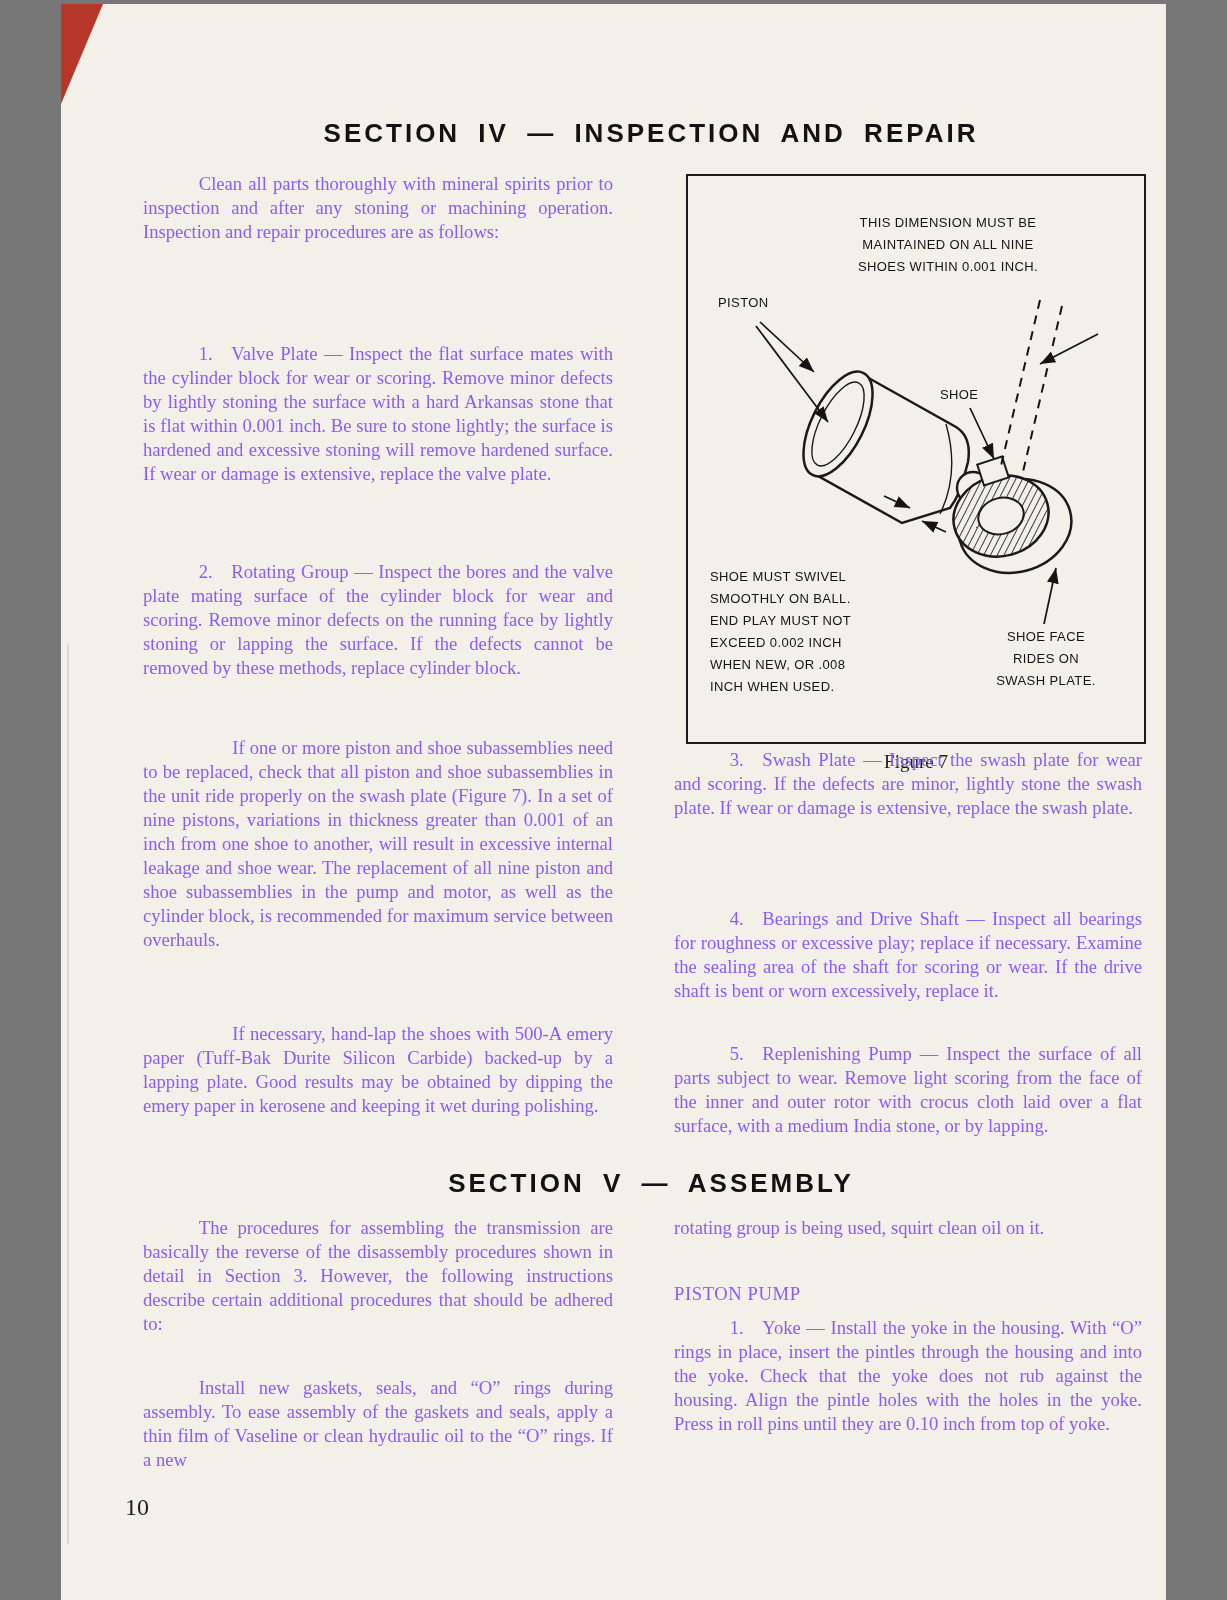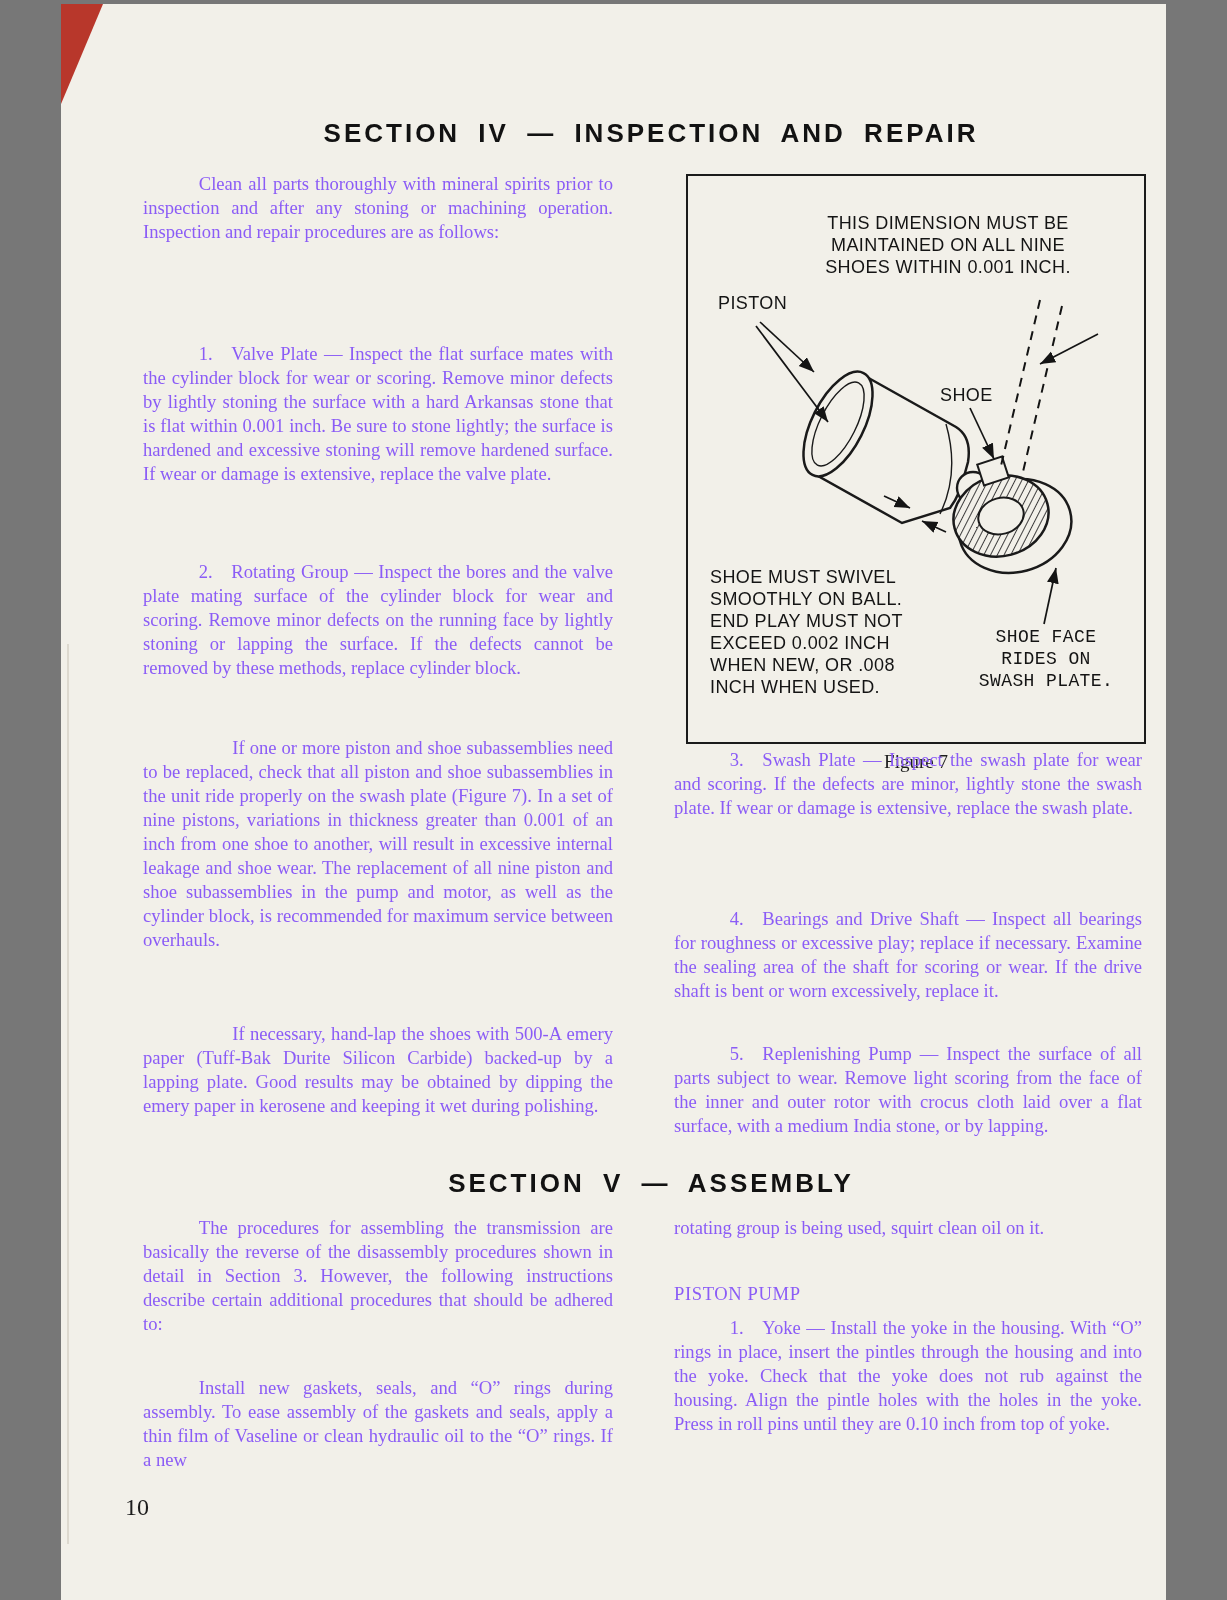--- a/index.html
+++ b/index.html
@@ -23,28 +23,28 @@
   .ind1 { text-indent:3em; }
   .ind2 { text-indent:4.8em; }
   .subhead { text-align:left; letter-spacing:.6px; }
   .fig-box {
     position:absolute; left:625px; top:170px; width:460px; height:570px;
     border:2.5px solid #1b1b1b; background:#f2f0e9;
   }
   .fig-box svg { position:absolute; left:0; top:0; }
   .fig-label {
     position:absolute; font-family:"Liberation Sans", sans-serif;
-    font-size:18px; line-height:22px; letter-spacing:.4px;
+    font-size:13px; line-height:22px; letter-spacing:.4px;
     white-space:pre-line; color:#141414;
   }
   .fl-dim   { left:128px; top:36px;  width:264px; text-align:center; }
   .fl-piston{ left:30px;  top:116px; }
   .fl-shoe  { left:252px; top:208px; }
   .fl-swivel{ left:22px;  top:390px; width:220px; text-align:left; }
-  .fl-face  { left:276px; top:450px; width:164px; text-align:center;font-family:Liberation Mono, monospace; }
+  .fl-face  { left:276px; top:450px; width:164px; text-align:center; }
   .fig-caption {
     position:absolute; left:625px; top:747px; width:460px;
     text-align:center; font-size:19px; color:#1d1d1d;
   }
   .page-num { position:absolute; left:64px; top:1490px; font-size:24px; }
   .corner-red {
     position:absolute; left:0; top:0; width:42px; height:100px;
     background:#b8372b; clip-path:polygon(0 0, 100% 0, 0 100%);
   }
   .edge-line { position:absolute; left:6px; top:640px; width:2px; height:900px; background:#ddd9cf; }

